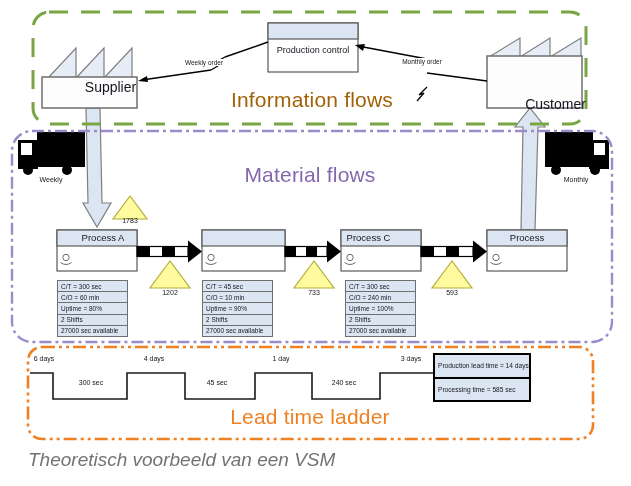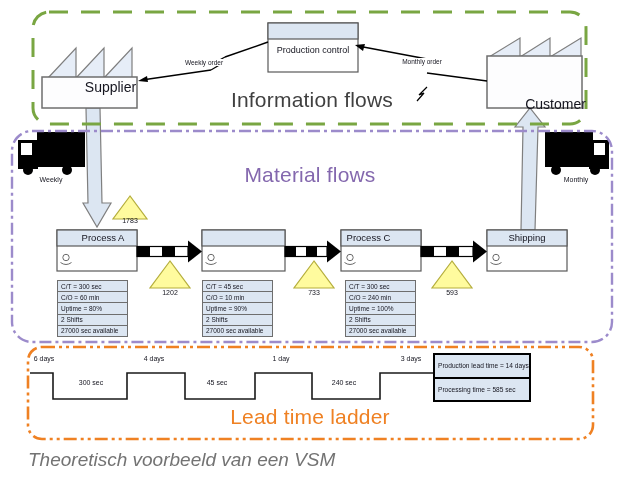--- a/index.html
+++ b/index.html
@@ -4,21 +4,21 @@
 <style>
   html,body{margin:0;padding:0;background:#ffffff;}
   .stage{
     position:relative;width:631px;height:486px;background:#ffffff;overflow:hidden;
     font-family:"Liberation Sans","DejaVu Sans",sans-serif;color:#15151f;
   }
   .stage svg{position:absolute;left:0;top:0;}
   .lbl{position:absolute;white-space:nowrap;}
   .c{text-align:center;}
   .sec-title{font-size:21px;letter-spacing:0.2px;}
-  .green{color:#404040;}
+  .green{color:#a16207;}
   .purple{color:#8468AE;}
   .orange{color:#EF8123;}
   .tiny{font-size:6.5px;}
   .small{font-size:7px;}
   .node{font-size:14px;padding-left:21px;}
   .proc-title{font-size:9.5px;line-height:15px;}
   .onwhite{background:#ffffff;padding:0 1px;}
   .databox{
     position:absolute;width:71px;height:57px;background:#DCE6F2;
     border:1px solid #6e6e6e;box-sizing:border-box;
@@ -178,21 +178,21 @@
   <div class="lbl node c" style="left:487px;top:76px;width:95px;margin-top:20px;">Customer</div>
 
   <div class="lbl tiny c onwhite" style="left:173px;top:59px;width:60px;">Weekly order</div>
   <div class="lbl tiny c onwhite" style="left:391px;top:58px;width:60px;">Monthly order</div>
 
   <div class="lbl small c" style="left:21px;top:176px;width:60px;">Weekly</div>
   <div class="lbl small c" style="left:546px;top:176px;width:60px;">Monthly</div>
 
   <div class="lbl proc-title c" style="left:57px;top:230px;width:92px;">Process A</div>
   <div class="lbl proc-title c" style="left:335px;top:230px;width:67px;">Process C</div>
-  <div class="lbl proc-title c" style="left:487px;top:230px;width:80px;">Shipping</div>
+  <div class="lbl proc-title c" style="left:487px;top:230px;width:80px;">Process</div>
 
   <div class="databox" style="left:57px;top:280px;">
     <div class="drow">C/T = 300 sec</div>
     <div class="drow">C/O = 60 min</div>
     <div class="drow">Uptime = 80%</div>
     <div class="drow">2 Shifts</div>
     <div class="drow">27000 sec available</div>
   </div>
   <div class="databox" style="left:202px;top:280px;">
     <div class="drow">C/T = 45 sec</div>

